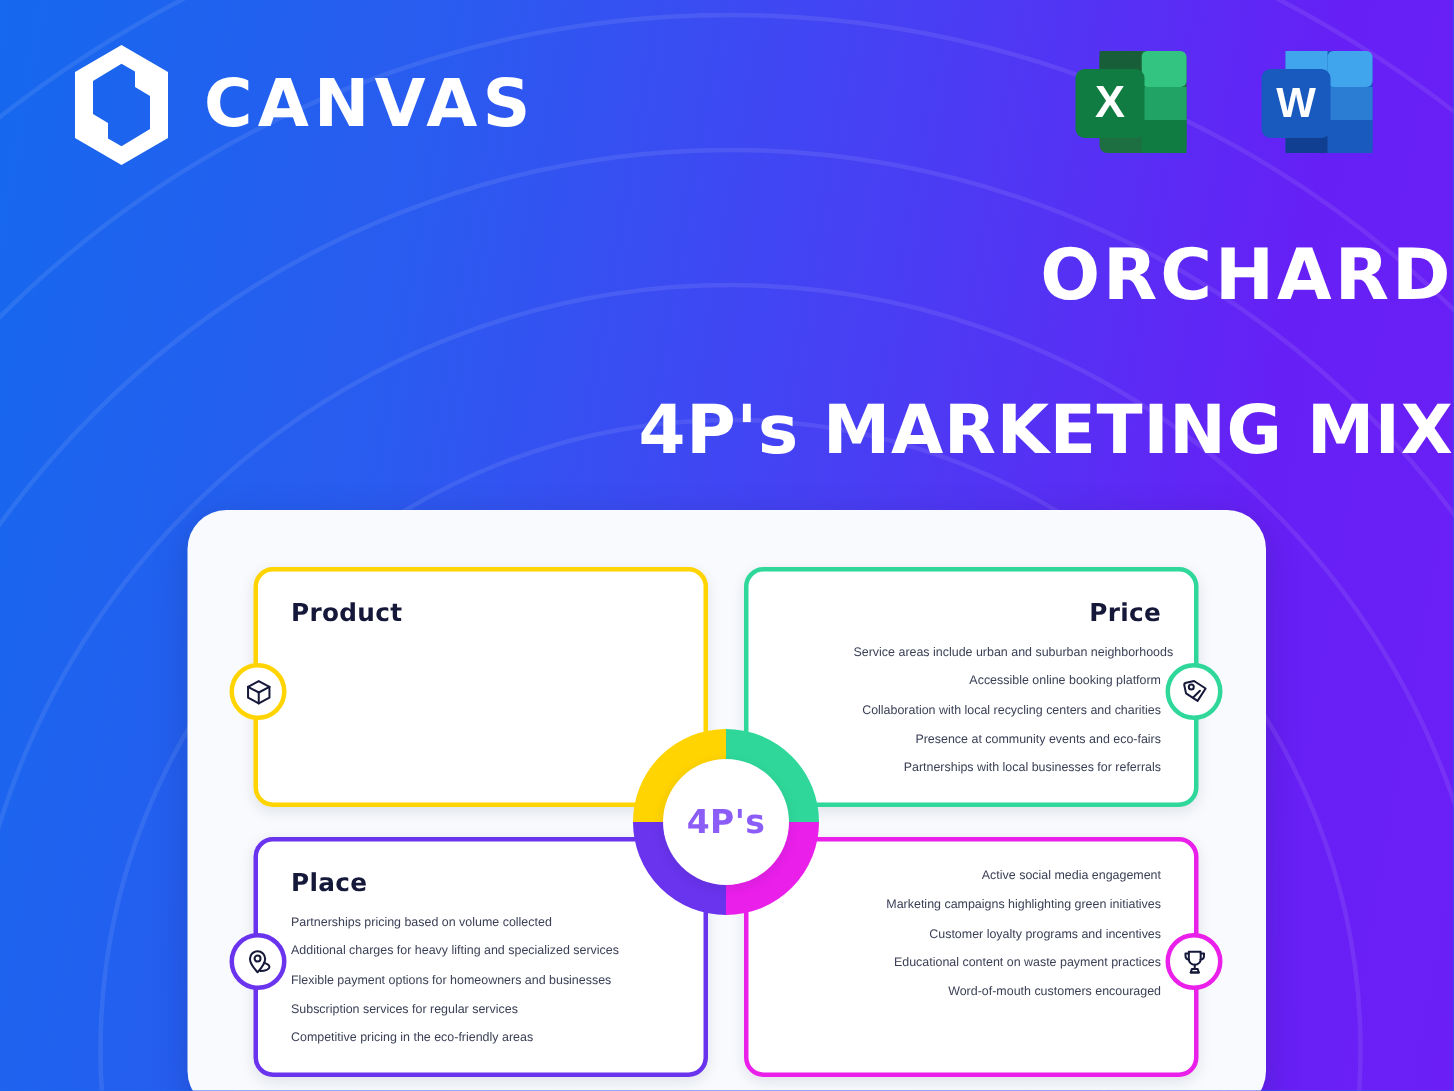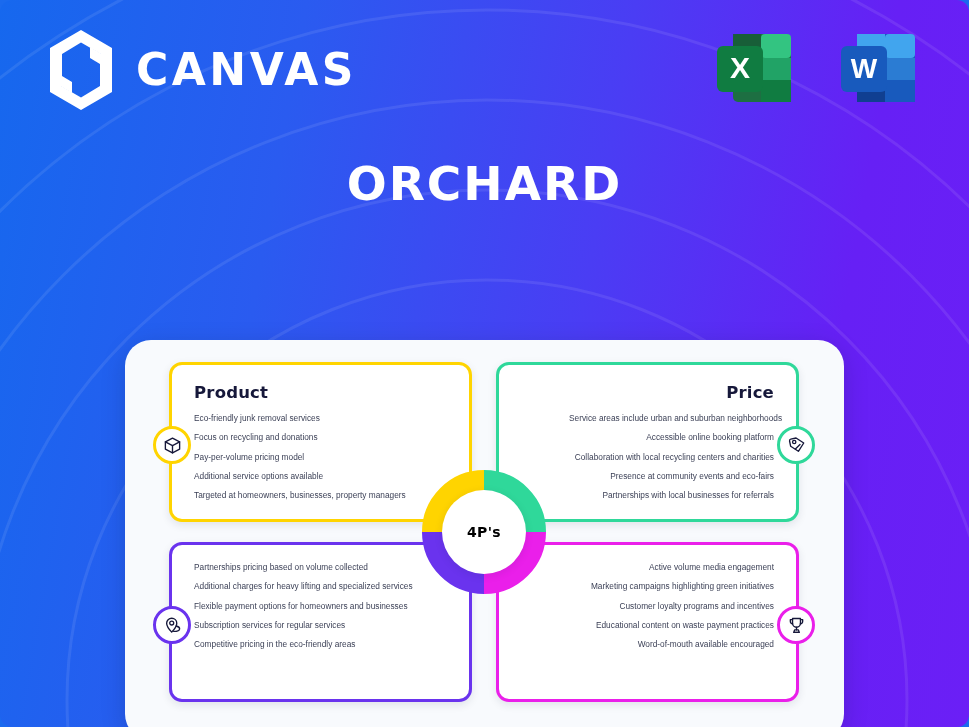--- a/index.html
+++ b/index.html
@@ -4,21 +4,20 @@
 <style>
   html,body{margin:0;padding:0;}
   body{
     width:969px;height:727px;overflow:hidden;
     font-family:"Liberation Sans", sans-serif;
     background:#1a6aee;
   }
   .stage{
     position:relative;width:969px;height:727px;overflow:hidden;
     background:linear-gradient(100deg,#1668ee 0%,#2a5bf0 28%,#4a3df4 58%,#6620f5 82%,#6b1ff6 100%);
-    border-radius:12px;
   }
   
   .arcs{position:absolute;inset:0;overflow:hidden;pointer-events:none;}
   .arcs svg{position:absolute;left:0;top:0;}
 
   
   .logo-wrap{position:absolute;left:44px;top:27px;display:flex;align-items:center;gap:18px;}
   .logo-mark{width:74px;height:86px;flex:0 0 auto;}
   .logo-text{display:flex;flex-direction:column;justify-content:center;}
   .logo-title{
@@ -27,37 +26,37 @@
   }
   .logo-sub{
     color:#fff;font-size:20px;font-weight:400;letter-spacing:2.4px;line-height:1;margin-top:8px;
     font-family:"DejaVu Sans","Liberation Sans",sans-serif;
   }
 
   .office-icons{position:absolute;right:46px;top:25px;display:flex;gap:36px;align-items:flex-start;}
   .off-ico{position:relative;width:88px;height:86px;}
 
   
-  .head-block{position:absolute;left:0;right:0;top:160px;text-align:center;}
+  .head-block{position:absolute;left:0;right:0;top:160px;text-align:right;}
   .h-company{
     color:#fff;font-size:47px;font-weight:700;letter-spacing:2px;line-height:1;
     font-family:"DejaVu Sans","Liberation Sans",sans-serif;
   }
   .h-sub{
     color:#fff;font-size:45px;font-weight:700;letter-spacing:0.5px;line-height:1;margin-top:57px;
     font-family:"DejaVu Sans","Liberation Sans",sans-serif;
   }
 
   
   .panel{
     position:absolute;left:125px;top:340px;width:719px;height:400px;
     background:#f8fafd;border-radius:26px;box-shadow:0 6px 24px rgba(12,20,60,.18);
   }
 
-  .grid{position:absolute;left:44px;top:22px;width:630px;height:300px;}
+  .grid{position:absolute;left:44px;top:38px;width:630px;height:300px;}
   .card{
     position:absolute;background:#fff;border-radius:13px;border:3px solid #ddd;
     box-shadow:0 3px 9px rgba(20,25,60,.10);
     box-sizing:border-box;
   }
   .c-tl{left:0;top:0;width:303px;height:160px;border-color:#ffd400;}
   .c-tr{left:327px;top:0;width:303px;height:160px;border-color:#2fd89a;padding-left:48px;}
   .c-bl{left:0;top:180px;width:303px;height:160px;border-color:#6a33ee;}
   .c-br{left:327px;top:180px;width:303px;height:160px;border-color:#ea1fea;}
 
@@ -91,21 +90,21 @@
     width:124px;height:124px;z-index:9;
   }
   .donut .ring{position:absolute;inset:0;}
   .donut-center{
     position:absolute;left:50%;top:50%;transform:translate(-50%,-50%);
     width:84px;height:84px;border-radius:50%;background:#fff;
     display:flex;align-items:center;justify-content:center;
     box-shadow:0 2px 8px rgba(20,25,60,.10);
   }
   .donut-label{
-    font-size:14px;font-weight:700;color:#000000;letter-spacing:.3px;
+    font-size:22px;font-weight:700;color:#8b5cf6;letter-spacing:.3px;
     font-family:"DejaVu Sans","Liberation Sans",sans-serif;
   }
 </style>
 </head>
 <body>
 
 <div class="stage">
 
   <div class="arcs">
     <svg width="969" height="727" viewBox="0 0 969 727" fill="none">
@@ -155,42 +154,36 @@
         <rect x="22" y="33" width="28" height="22" fill="#2b7cd3"></rect>
         <rect x="22" y="55" width="28" height="22" fill="#103f91"></rect>
         <rect x="6" y="21" width="46" height="46" rx="6" fill="#185abd"></rect>
         <text x="29" y="53" font-family="'Liberation Sans',sans-serif" font-size="28" font-weight="700" fill="#ffffff" text-anchor="middle">W</text>
       </svg>
     </div>
   </div>
 
   <div class="head-block">
     <div class="h-company">ORCHARD</div>
+    <div class="h-sub">4P's MARKETING  MIX</div>
   </div>
 
   <div class="panel">
     <div class="grid">
 
       <div class="card c-tl">
         <div class="badge b-tl">
           <svg viewBox="0 0 24 24" width="19" height="19" fill="none" stroke="#16183a" stroke-width="1.7" stroke-linejoin="round" stroke-linecap="round">
             <path d="M12 2.6 L21 7.4 L21 16.6 L12 21.4 L3 16.6 L3 7.4 Z"></path>
             <path d="M3 7.4 L12 12.2 L21 7.4"></path>
             <path d="M12 12.2 L12 21.4"></path>
           </svg>
         </div>
         <div class="card-inner align-left">
           <div class="c-title">Product</div>
-          <ul class="c-list">
-            <li>Eco-friendly junk removal services</li>
-            <li>Focus on recycling and donations</li>
-            <li>Pay-per-volume pricing model</li>
-            <li>Additional service options available</li>
-            <li>Targeted at homeowners, businesses, property managers</li>
-          </ul>
         </div>
       </div>
 
       <div class="card c-tr">
         <div class="badge b-tr">
           <svg viewBox="0 0 24 24" width="19" height="19" fill="none" stroke="#16183a" stroke-width="1.7" stroke-linejoin="round" stroke-linecap="round">
             <path d="M13.2 2.6 L21.4 10.8 L12.6 19.6 L4.4 11.4 L4.4 4.6 Q4.4 2.6 6.4 2.6 Z" transform="rotate(-12 12 11)"></path>
             <circle cx="9.1" cy="7.6" r="2.1"></circle>
             <path d="M10.6 16.5 L16.4 10.8"></path>
           </svg>
@@ -209,20 +202,21 @@
 
       <div class="card c-bl">
         <div class="badge b-bl">
           <svg viewBox="0 0 24 24" width="19" height="19" fill="none" stroke="#16183a" stroke-width="1.7" stroke-linejoin="round" stroke-linecap="round">
             <path d="M11 2.8 C14.6 2.8 17.4 5.6 17.4 9.1 C17.4 13.6 11 20.4 11 20.4 C11 20.4 4.6 13.6 4.6 9.1 C4.6 5.6 7.4 2.8 11 2.8 Z"></path>
             <circle cx="11" cy="8.9" r="2.5"></circle>
             <path d="M16.6 12.6 C19.4 13.3 21 14.6 21 16 C21 17.9 17.6 19.4 13.4 19.4"></path>
           </svg>
         </div>
         <div class="card-inner align-left">
+          <div class="c-title">Place</div>
           <ul class="c-list">
             <li>Partnerships pricing based on volume collected</li>
             <li>Additional charges for heavy lifting and specialized services</li>
             <li>Flexible payment options for homeowners and businesses</li>
             <li>Subscription services for regular services</li>
             <li>Competitive pricing in the eco-friendly areas</li>
           </ul>
         </div>
       </div>
 
@@ -232,25 +226,25 @@
             <path d="M7 3.2 L17 3.2 L17 9.2 C17 12 14.8 14.2 12 14.2 C9.2 14.2 7 12 7 9.2 Z"></path>
             <path d="M7 4.6 L4.2 4.6 L4.2 6.6 C4.2 8.6 5.6 9.8 7.2 9.9"></path>
             <path d="M17 4.6 L19.8 4.6 L19.8 6.6 C19.8 8.6 18.4 9.8 16.8 9.9"></path>
             <path d="M12 14.2 L12 17.6"></path>
             <path d="M8.6 20.6 L15.4 20.6"></path>
             <path d="M9.6 17.6 L14.4 17.6 L15.4 20.6 L8.6 20.6 Z"></path>
           </svg>
         </div>
         <div class="card-inner align-right">
           <ul class="c-list">
-            <li>Active volume media engagement</li>
+            <li>Active social media engagement</li>
             <li>Marketing campaigns highlighting green initiatives</li>
             <li>Customer loyalty programs and incentives</li>
             <li>Educational content on waste payment practices</li>
-            <li>Word-of-mouth available encouraged</li>
+            <li>Word-of-mouth customers encouraged</li>
           </ul>
         </div>
       </div>
 
       <div class="donut">
         <svg class="ring" viewBox="0 0 124 124" width="124" height="124" fill="none">
           <g stroke-width="26" fill="none">
             <path d="M62 13 A49 49 0 0 0 13 62" stroke="#ffd400"></path>
             <path d="M62 13 A49 49 0 0 1 111 62" stroke="#2fd89a"></path>
             <path d="M13 62 A49 49 0 0 0 62 111" stroke="#6a33ee"></path>

